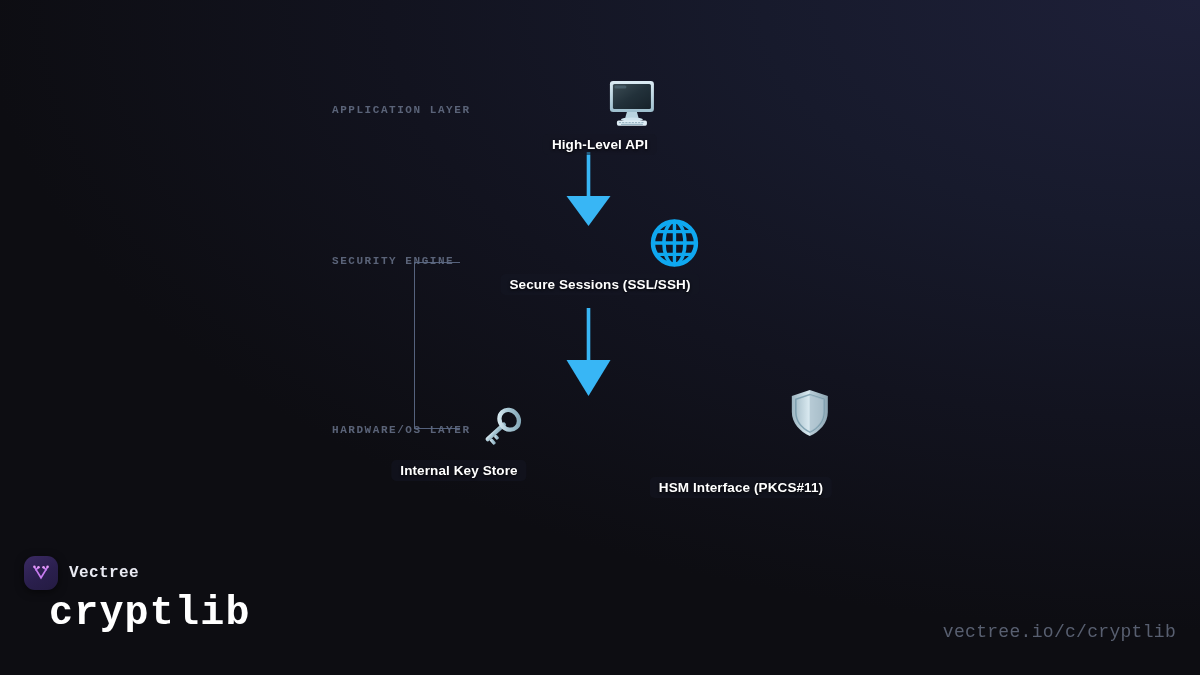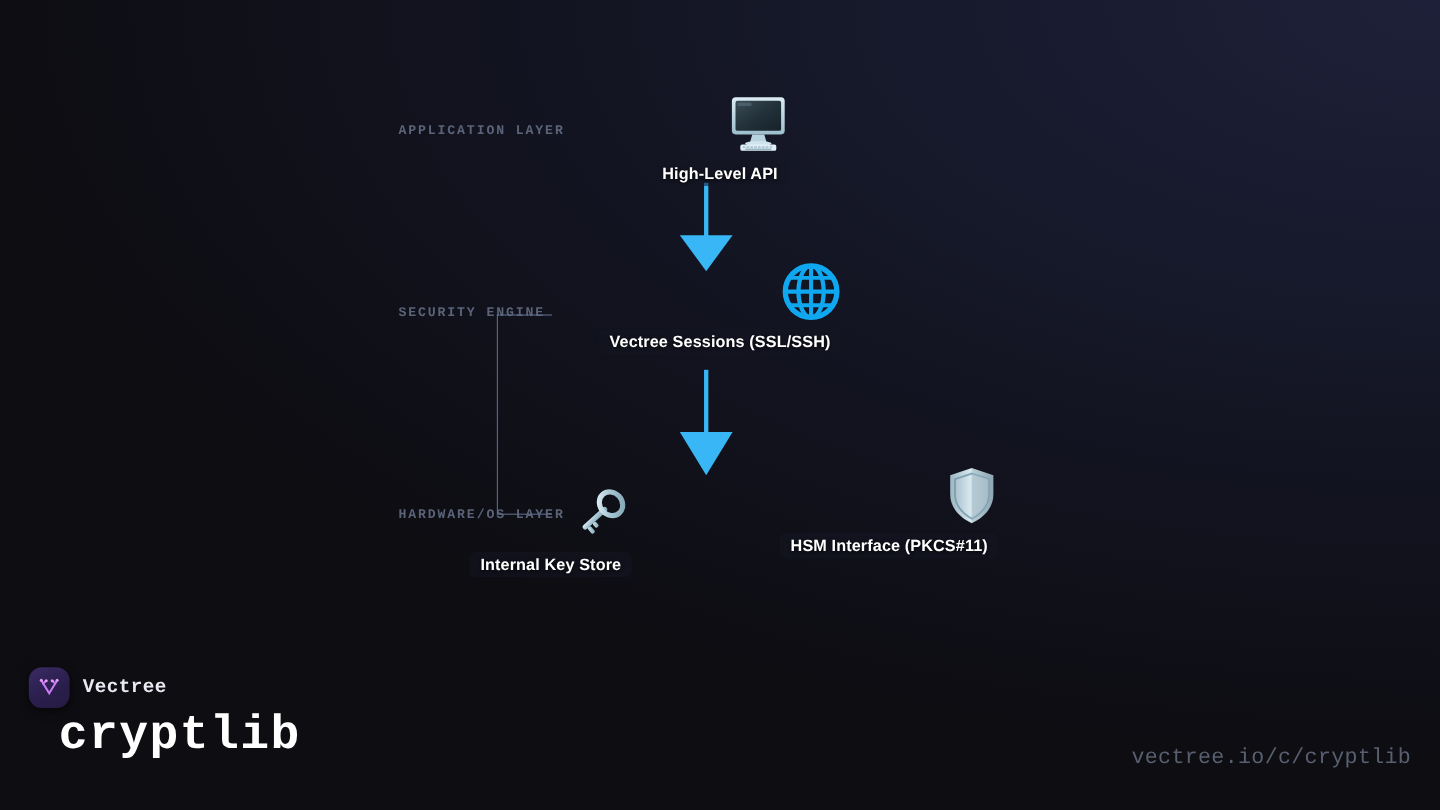--- a/index.html
+++ b/index.html
@@ -202,21 +202,21 @@
     <div class="node-icon">
       <svg width="50" height="50" viewBox="0 0 50 50">
         <circle cx="25" cy="25" r="21.5" fill="none" stroke="#0fa8f0" stroke-width="4.4"></circle>
         <ellipse cx="25" cy="25" rx="10.5" ry="21.5" fill="none" stroke="#0fa8f0" stroke-width="3.6"></ellipse>
         <line x1="25" y1="3.5" x2="25" y2="46.5" stroke="#0fa8f0" stroke-width="3.4"></line>
         <line x1="3.5" y1="25" x2="46.5" y2="25" stroke="#0fa8f0" stroke-width="3.6"></line>
         <line x1="8.2" y1="13.6" x2="41.8" y2="13.6" stroke="#0fa8f0" stroke-width="3.2"></line>
         <line x1="8.2" y1="36.4" x2="41.8" y2="36.4" stroke="#0fa8f0" stroke-width="3.2"></line>
       </svg>
     </div>
-    <div class="node-label">Vectree Sessions (SSL/SSH)</div>
+    <div class="node-label">Secure Sessions (SSL/SSH)</div>
   </div>
 
   <div class="node" style="left:459px; top:404px;">
     <div class="node-icon">
       <svg width="50" height="48" viewBox="0 0 50 48">
         <defs>
           <linearGradient id="keyg" x1="0" y1="0" x2="1" y2="1">
             <stop offset="0%" stop-color="#e4f2f7"></stop>
             <stop offset="45%" stop-color="#a8c7d4"></stop>
             <stop offset="100%" stop-color="#7ea2b2"></stop>
@@ -226,21 +226,21 @@
           <rect x="6" y="20.2" width="26" height="4.4" rx="2.2" fill="url(#keyg)"></rect>
           <rect x="8.5" y="24.4" width="3.4" height="6.6" rx="1.3" fill="url(#keyg)"></rect>
           <rect x="14.2" y="24.4" width="3.4" height="5" rx="1.3" fill="url(#keyg)"></rect>
           <ellipse cx="37" cy="22.4" rx="9.2" ry="10.4" fill="none" stroke="url(#keyg)" stroke-width="4.3"></ellipse>
         </g>
       </svg>
     </div>
     <div class="node-label">Internal Key Store</div>
   </div>
 
-  <div class="node" style="left:741px; top:388px;">
+  <div class="node" style="left:741px; top:388px;gap:33px;">
     <div class="node-icon">
       <svg width="44" height="50" viewBox="0 0 44 50">
         <defs>
           <linearGradient id="shl" x1="0" y1="0" x2="1" y2="0">
             <stop offset="0%" stop-color="#9db6c2"></stop>
             <stop offset="48%" stop-color="#d9e9f0"></stop>
             <stop offset="52%" stop-color="#b8ccd6"></stop>
             <stop offset="100%" stop-color="#8ea7b4"></stop>
           </linearGradient>
         </defs>

